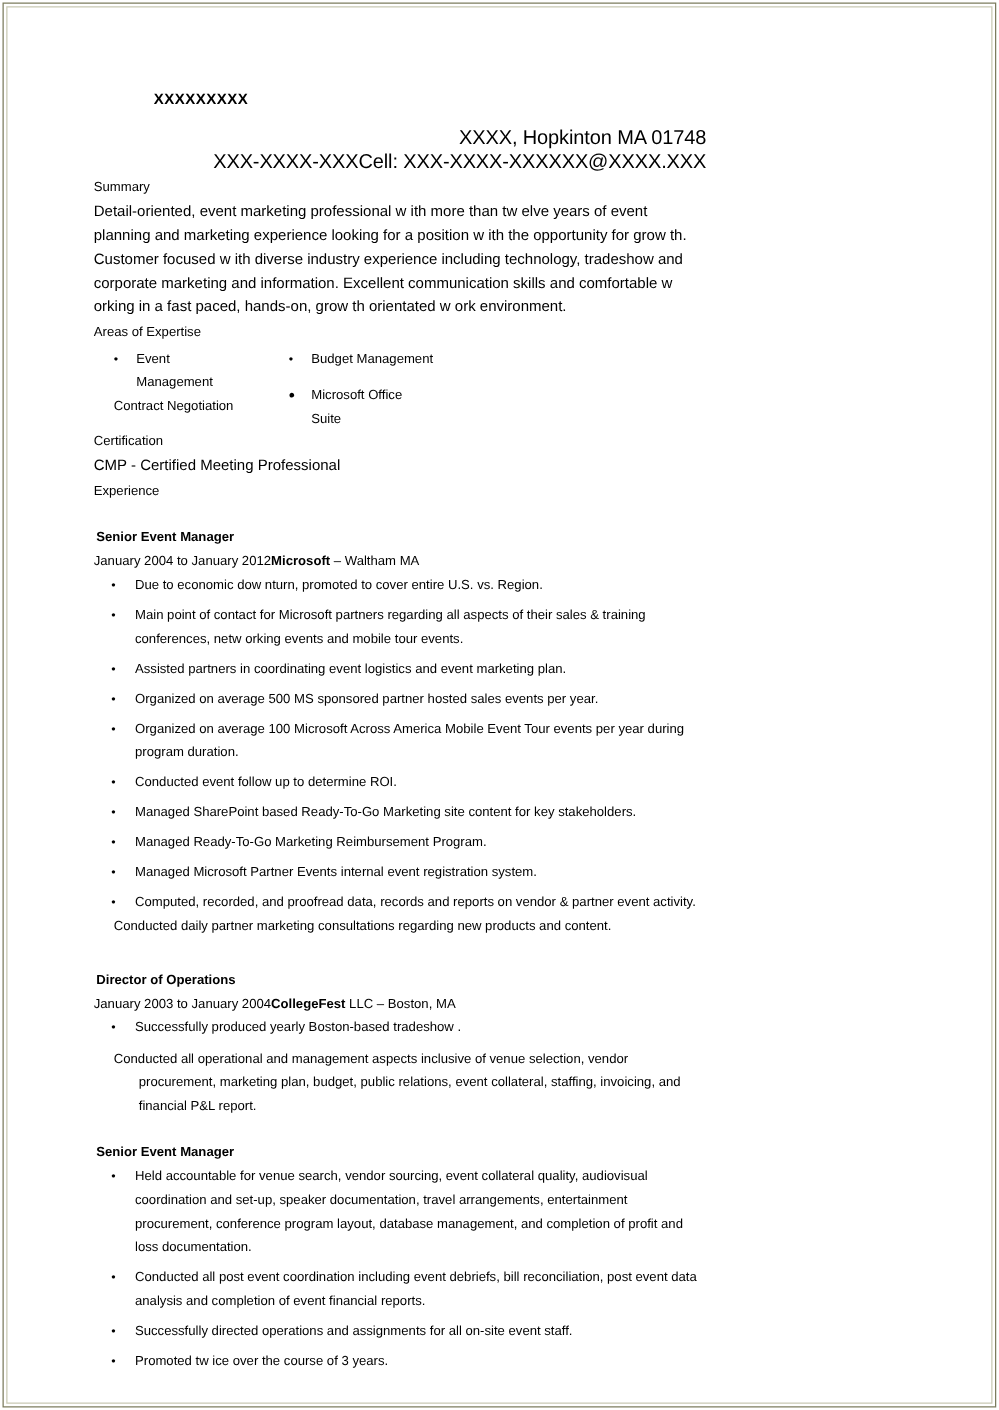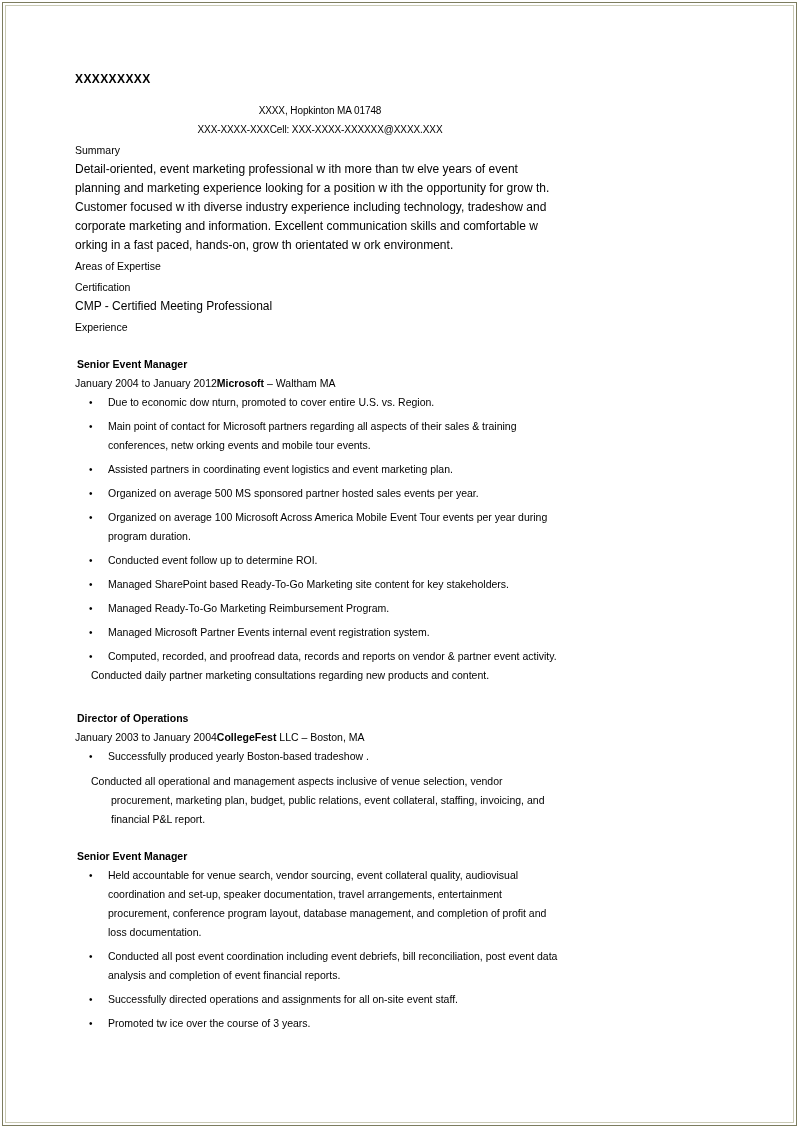--- a/index.html
+++ b/index.html
@@ -44,24 +44,25 @@
     width: 490px;
     font-size: 10.5px;
     line-height: 19px;
   }
 
   .name {
     font-weight: bold;
     font-size: 12px;
     letter-spacing: 0.4px;
     margin-bottom: 12px;
+    margin-left: 48px;
   }
   .contact-line {
-    text-align: center;
-    font-size: 10px;
+    text-align: right;
+    font-size: 16px;
     line-height: 19px;
     letter-spacing: -0.1px;
   }
 
   .section-label {
     font-size: 10.5px;
     line-height: 19px;
     margin-top: 2px;
   }
   .para {
@@ -176,20 +177,41 @@
     <div class="name">XXXXXXXXX</div>
 
     <div class="contact-line">XXXX, Hopkinton MA 01748</div>
     <div class="contact-line">XXX-XXXX-XXXCell: XXX-XXXX-XXXXXX@XXXX.XXX</div>
 
     <div class="section-label">Summary</div>
     <div class="para">Detail-oriented, event marketing professional w ith more than tw elve years of event planning and marketing experience looking for a position w ith the opportunity for grow th. Customer focused w ith diverse industry experience including technology, tradeshow  and corporate marketing and information. Excellent communication skills and comfortable w orking in a fast paced, hands-on, grow th orientated w ork environment.</div>
 
     <div class="section-label">Areas of Expertise</div>
 
+    <div class="expertise">
+      <div class="exp-col-left">
+        <div class="exp-item bulleted">
+          <span>Event</span>
+          <span class="cont">Management</span>
+        </div>
+        <div class="exp-item plain">
+          <span>Contract Negotiation</span>
+        </div>
+      </div>
+      <div class="exp-col-right">
+        <div class="exp-item bulleted">
+          <span>Budget Management</span>
+        </div>
+        <div class="spacer-10"></div>
+        <div class="exp-item bulleted bold-bullet">
+          <span>Microsoft Office</span>
+          <span class="cont">Suite</span>
+        </div>
+      </div>
+    </div>
 
     <div class="section-label">Certification</div>
     <div class="para">CMP - Certified Meeting Professional</div>
 
     <div class="section-label">Experience</div>
 
     <div class="job-title">Senior Event Manager</div>
     <div class="job-meta"><span>January 2004 to January 2012</span><b>Microsoft</b><span> – </span><span>Waltham MA</span></div>
     <ul class="bullets">
       <li>Due to economic dow nturn, promoted to cover entire U.S. vs. Region.</li>

